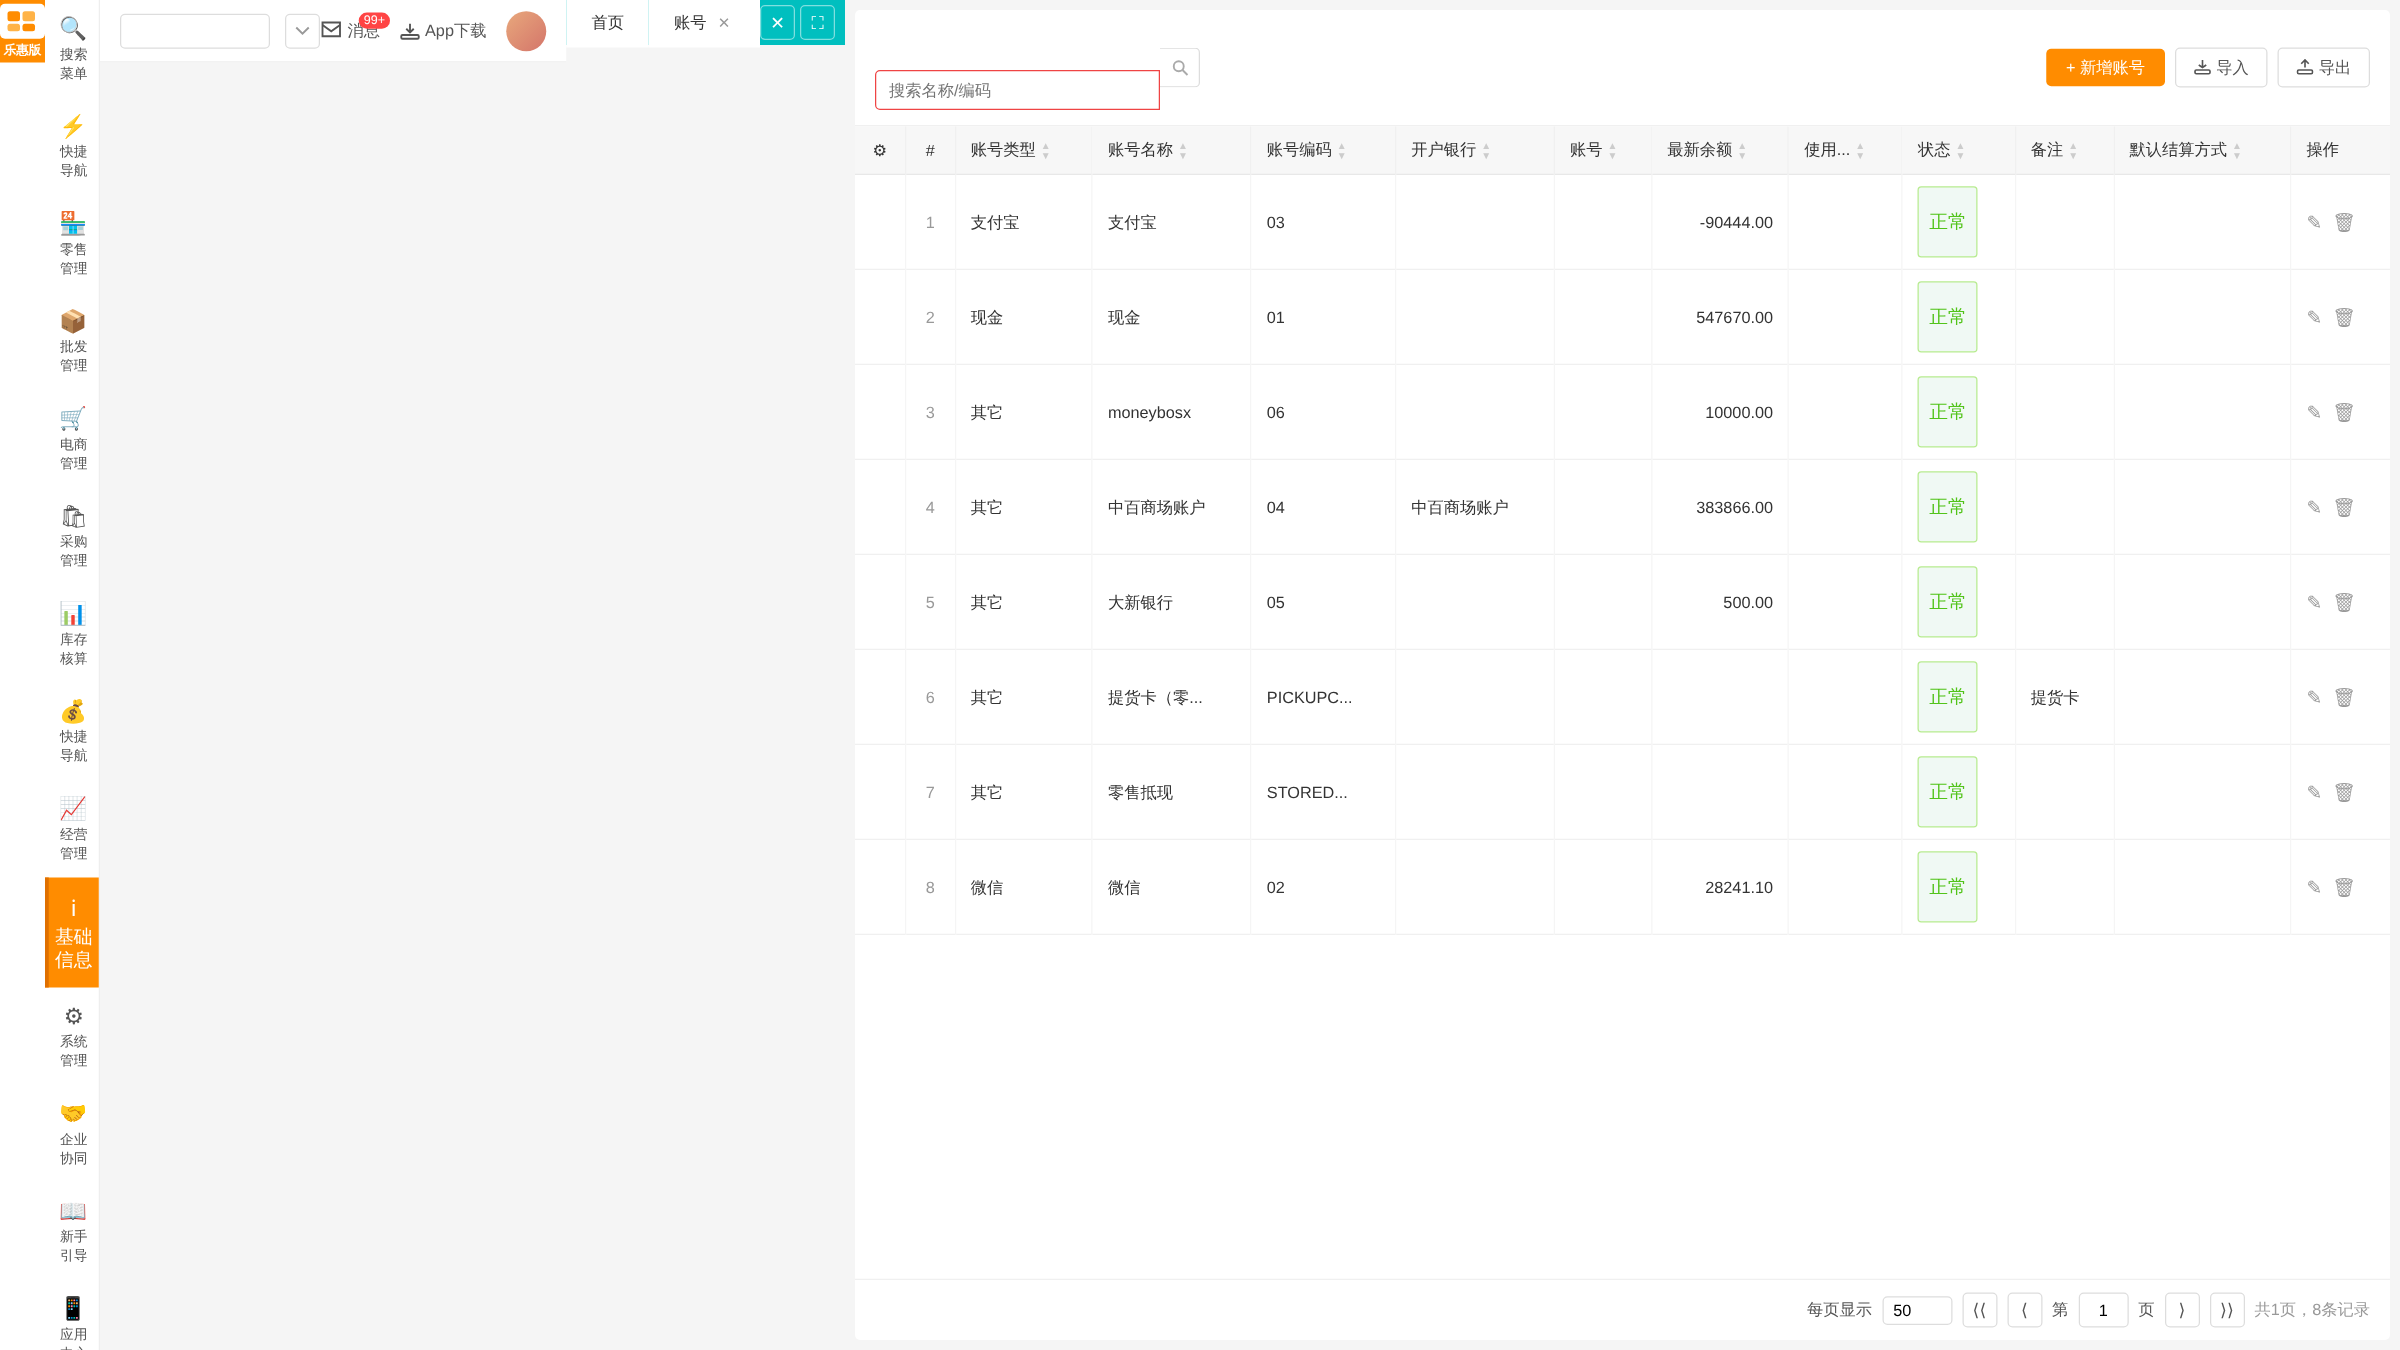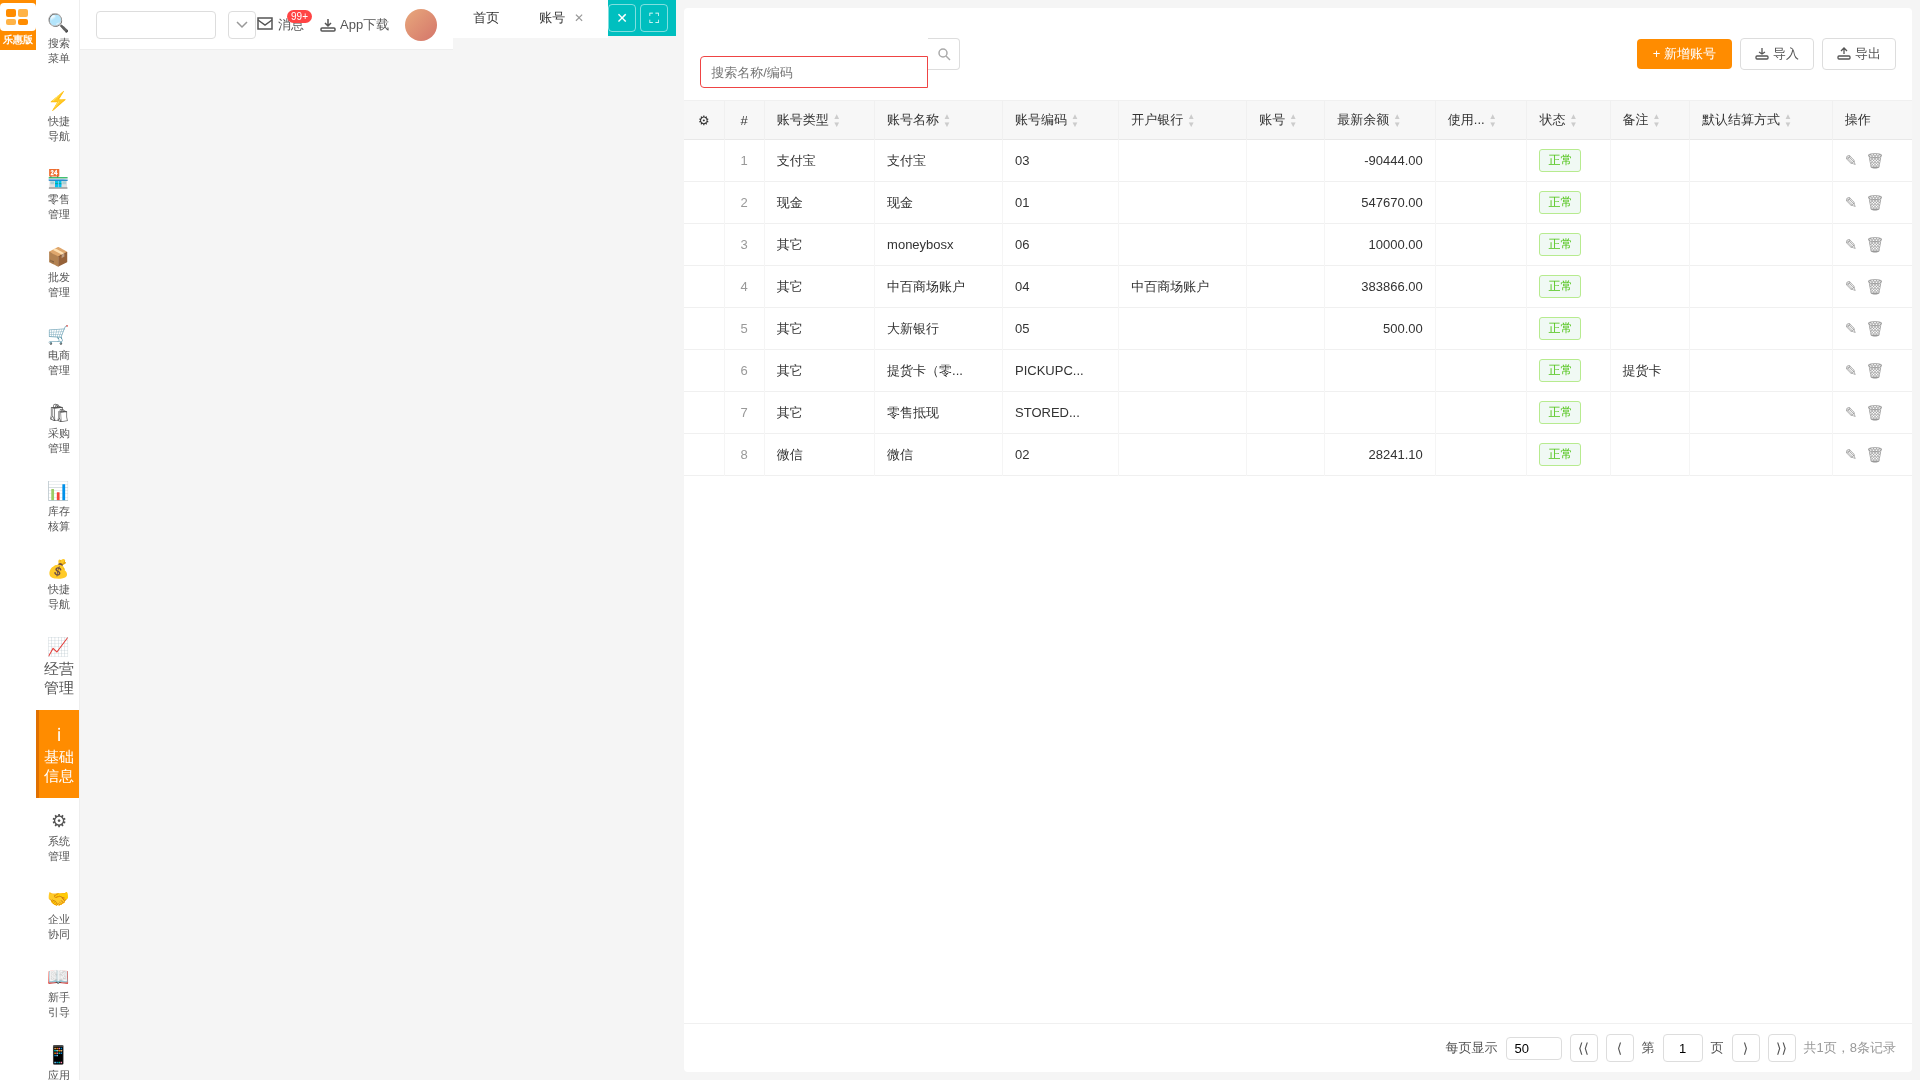--- a/index.html
+++ b/index.html
@@ -289,22 +289,22 @@
     .row-num {
       color: #999;
       text-align: center;
       width: 40px;
     }
     .status-badge {
       background: #f0f9f4;
       color: #52c41a;
       border: 1px solid #b7eb8f;
       border-radius: 3px;
-      padding: 2px 8px;
-      font-size: 12px;
+      padding: 18px 8px;
+      font-size: 15px;
       display: inline-block;
     }
     .action-icons {
       display: flex;
       gap: 8px;
       align-items: center;
     }
     .action-icon {
       color: #999;
       cursor: pointer;
@@ -395,21 +395,21 @@
       <div class="sidebar-item">
         <div class="sidebar-item-icon">📊</div>
         <div style="font-size:11px;">库存核算</div>
       </div>
       <div class="sidebar-item">
         <div class="sidebar-item-icon">💰</div>
         <div style="font-size:11px;">快捷导航</div>
       </div>
       <div class="sidebar-item">
         <div class="sidebar-item-icon">📈</div>
-        <div style="font-size:15px;">经营管理</div>
+        <div style="font-size:11px;">经营管理</div>
       </div>
       <div class="sidebar-item active">
         <div class="sidebar-item-icon">ℹ</div>
         <div style="font-size:15px;">基础信息</div>
       </div>
       <div class="sidebar-item">
         <div class="sidebar-item-icon">⚙</div>
         <div style="font-size:11px;">系统管理</div>
       </div>
       <div class="sidebar-item">

